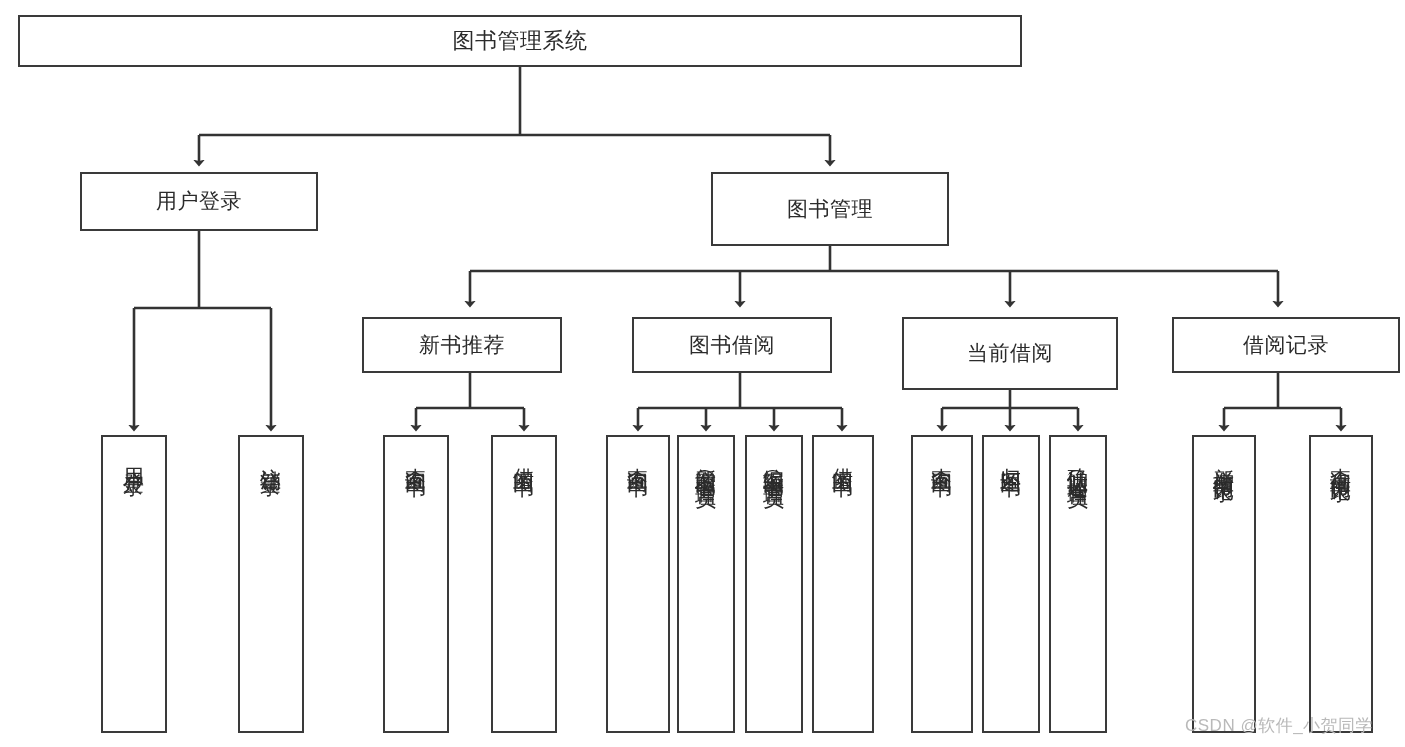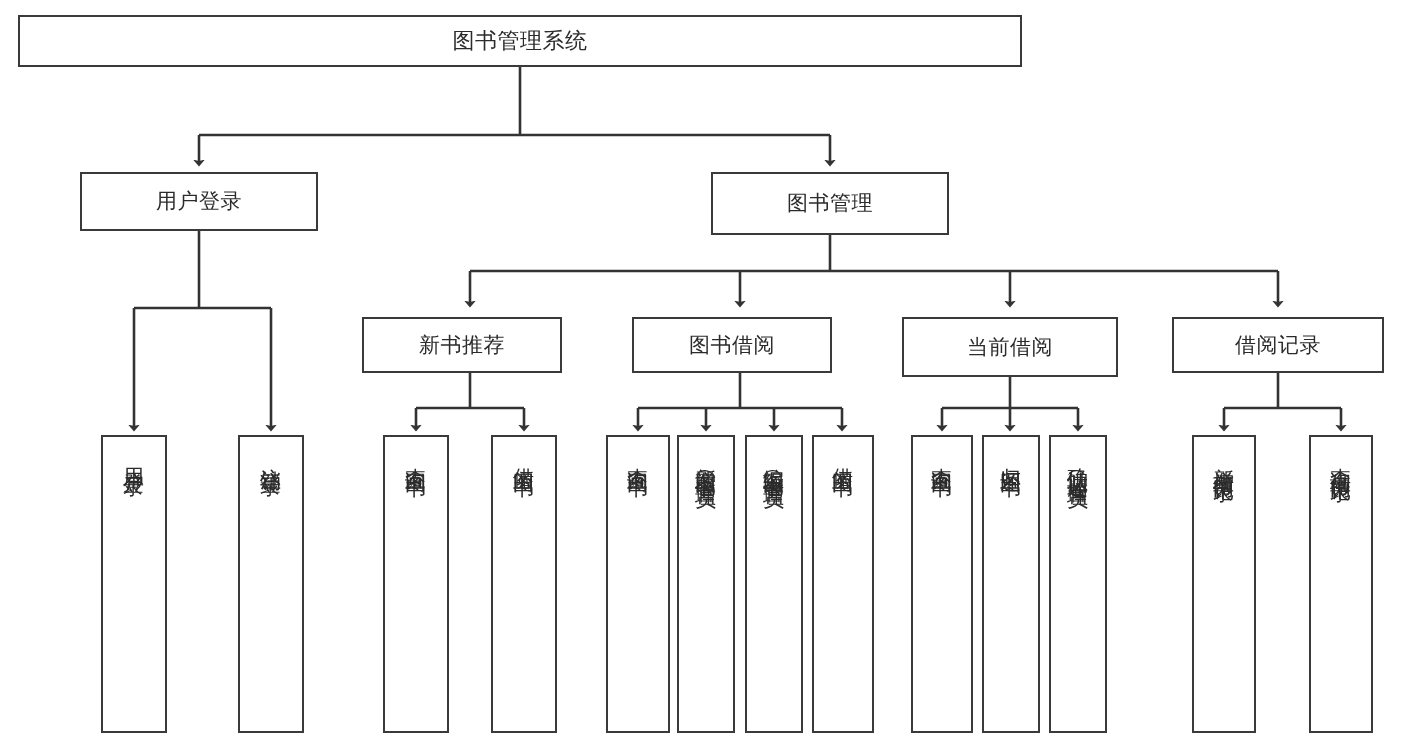--- a/index.html
+++ b/index.html
@@ -120,37 +120,37 @@
   </svg>
 
   <div class="node horiz root" style="left:18px; top:15px; width:1004px; height:52px;">
     <span class="label">图书管理系统</span>
   </div>
 
   <div class="node horiz" style="left:80px; top:172px; width:238px; height:59px;">
     <span class="label">用户登录</span>
   </div>
 
-  <div class="node horiz" style="left:711px; top:172px; width:238px; height:63px;">
+  <div class="node horiz" style="left:711px; top:172px; width:238px; height:74px;">
     <span class="label">图书管理</span>
   </div>
 
   <div class="node horiz" style="left:362px; top:317px; width:200px; height:56px;">
     <span class="label">新书推荐</span>
   </div>
 
   <div class="node horiz" style="left:632px; top:317px; width:200px; height:56px;">
     <span class="label">图书借阅</span>
   </div>
 
-  <div class="node horiz" style="left:902px; top:317px; width:216px; height:60px;">
+  <div class="node horiz" style="left:902px; top:317px; width:216px; height:73px;">
     <span class="label">当前借阅</span>
   </div>
 
-  <div class="node horiz" style="left:1172px; top:317px; width:212px; height:56px;">
+  <div class="node horiz" style="left:1172px; top:317px; width:228px; height:56px;">
     <span class="label">借阅记录</span>
   </div>
 
   <div class="node vert" style="left:101px; top:435px; width:66px; height:298px;">
     <span class="label">用户登录</span>
   </div>
 
   <div class="node vert" style="left:238px; top:435px; width:66px; height:298px;">
     <span class="label">注销登录</span>
   </div>
@@ -192,14 +192,15 @@
   </div>
 
   <div class="node vert" style="left:1192px; top:435px; width:64px; height:298px;">
     <span class="label">新增借阅记录</span>
   </div>
 
   <div class="node vert" style="left:1309px; top:435px; width:64px; height:298px;">
     <span class="label">查询借阅记录</span>
   </div>
 
+  <div class="watermark">CSDN @软件_小贺同学</div>
 
 </div>
 
 </body></html>

